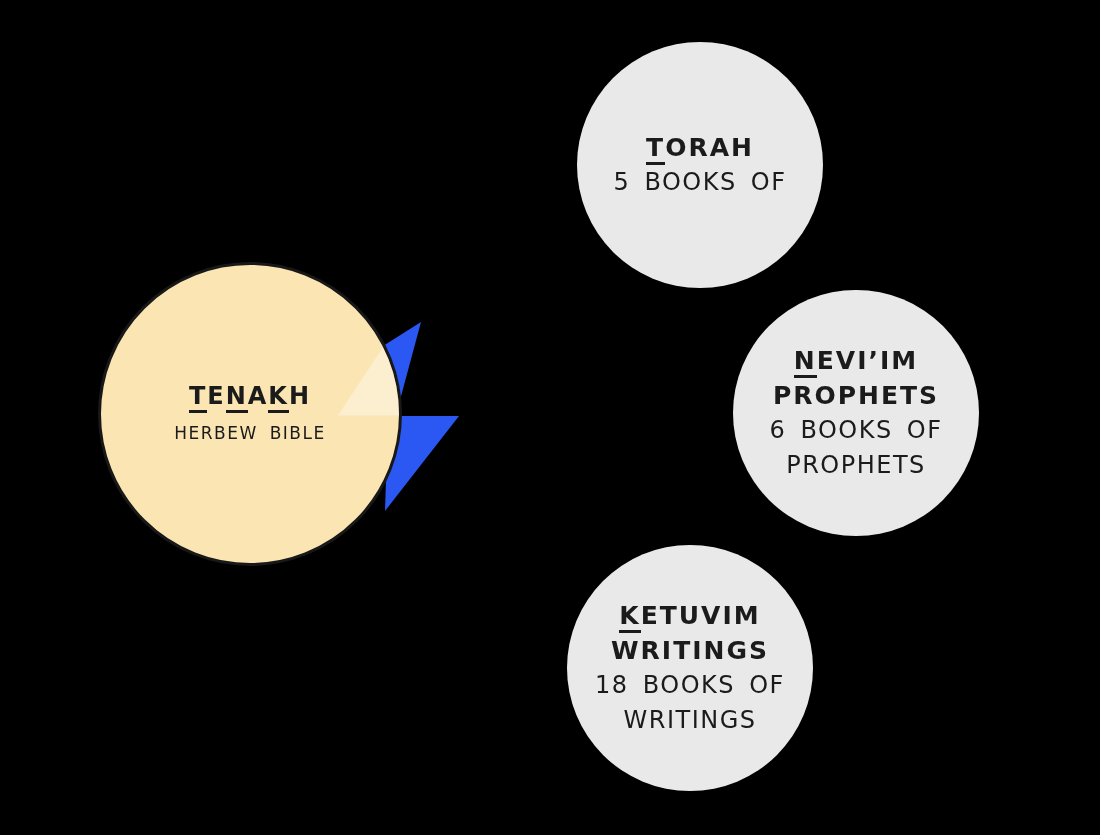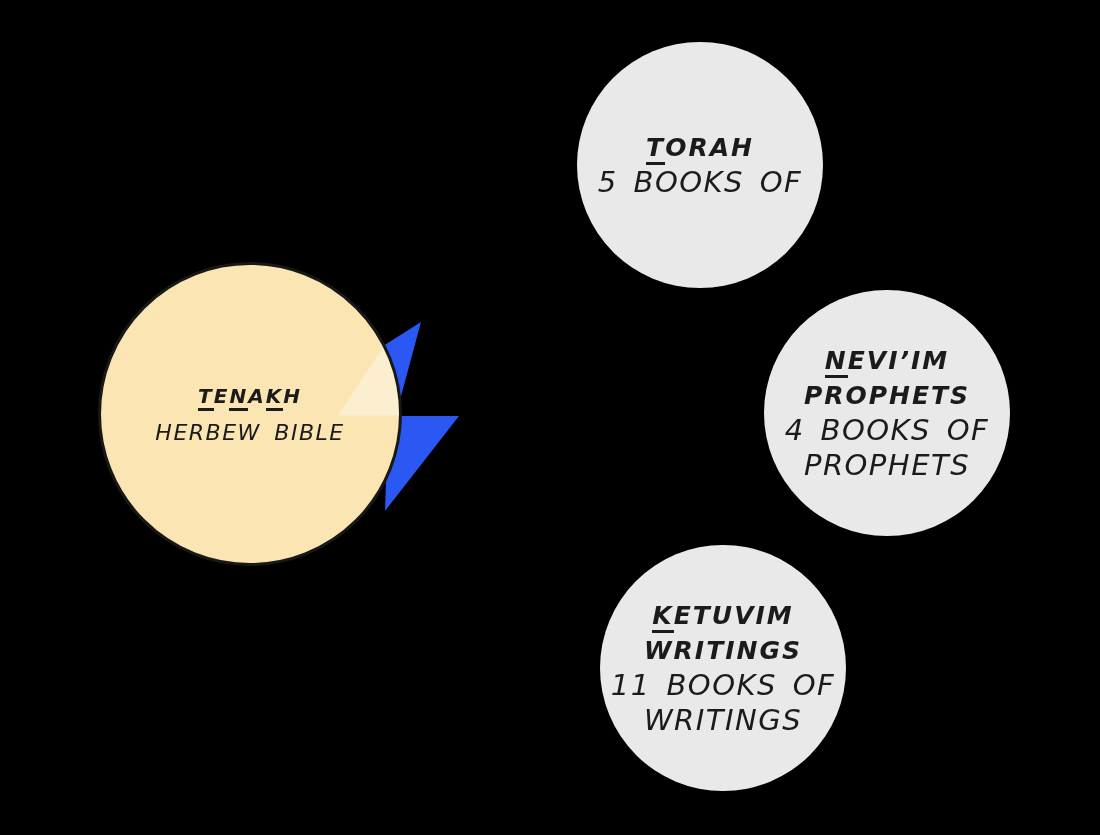--- a/index.html
+++ b/index.html
@@ -6,43 +6,43 @@
   .canvas{
     position:relative;width:1100px;height:835px;overflow:hidden;
     background:var(--background,#000);
     font-family:"DejaVu Sans",sans-serif;
     color:var(--text-dark,#1b1b1b);
   }
   .arrows{position:absolute;left:0;top:0;z-index:1;}
   .arrows polygon{fill:var(--arrow-blue,#2b58f3);}
   .node{
     position:absolute;border-radius:50%;
-    display:flex;flex-direction:column;justify-content:center;
-    text-align:center;z-index:2;font-style:italic;
+    display:flex;flex-direction:column;align-items:center;justify-content:center;
+    text-align:center;z-index:2;
   }
   .main{
     left:98px;top:262px;width:304px;height:304px;
     background:var(--main-fill,#fbe6b3);
     border:3px solid var(--main-border,#181818);
     box-sizing:border-box;overflow:hidden;
   }
   .shine{
     position:absolute;inset:0;
     background:rgba(255,255,255,0.38);
     clip-path:polygon(79.5% 50.5%, 105% 50.5%, 97% 24%);
   }
   .branch{width:246px;height:246px;background:var(--branch-fill,#e9e9e9);}
   .b-torah{left:577px;top:42px;}
-  .b-neviim{left:764px;top:290px;}
-  .b-ketuvim{left:600px;top:545px;}
+  .b-neviim{left:733px;top:290px;}
+  .b-ketuvim{left:567px;top:545px;}
   .txt{position:relative;z-index:3;}
   .title{font-weight:bold;font-size:25px;letter-spacing:2px;line-height:35px;}
-  .main .title{font-size:20px;line-height:38px;}
-  .sub{font-weight:400;font-size:29px;letter-spacing:1.5px;word-spacing:5px;line-height:35px;}
-  .main .sub{font-size:22px;line-height:36px;}
+  .main .title{font-size:24px;line-height:38px;}
+  .sub{font-weight:400;font-size:24px;letter-spacing:1.5px;word-spacing:5px;line-height:35px;}
+  .main .sub{font-size:17px;line-height:36px;}
   .u{border-bottom:3px solid currentColor;}
 </style>
 </head>
 <body>
 
 <div class="canvas">
 
   <svg class="arrows" width="1100" height="835">
     <polygon points="421,322 383,346 400,400"></polygon>
     <polygon points="388,416 459,416 385,511"></polygon>
@@ -60,27 +60,27 @@
     <div class="txt">
       <div class="title"><span class="u">T</span><span>ORAH</span></div>
       <div class="sub">5 BOOKS OF</div>
     </div>
   </div>
 
   <div class="node branch b-neviim">
     <div class="txt">
       <div class="title"><span class="u">N</span><span>EVI’IM</span></div>
       <div class="title">PROPHETS</div>
-      <div class="sub">4 BOOKS OF</div>
+      <div class="sub">6 BOOKS OF</div>
       <div class="sub">PROPHETS</div>
     </div>
   </div>
 
   <div class="node branch b-ketuvim">
     <div class="txt">
       <div class="title"><span class="u">K</span><span>ETUVIM</span></div>
       <div class="title">WRITINGS</div>
-      <div class="sub">11 BOOKS OF</div>
+      <div class="sub">18 BOOKS OF</div>
       <div class="sub">WRITINGS</div>
     </div>
   </div>
 
 </div>
 
 </body></html>

